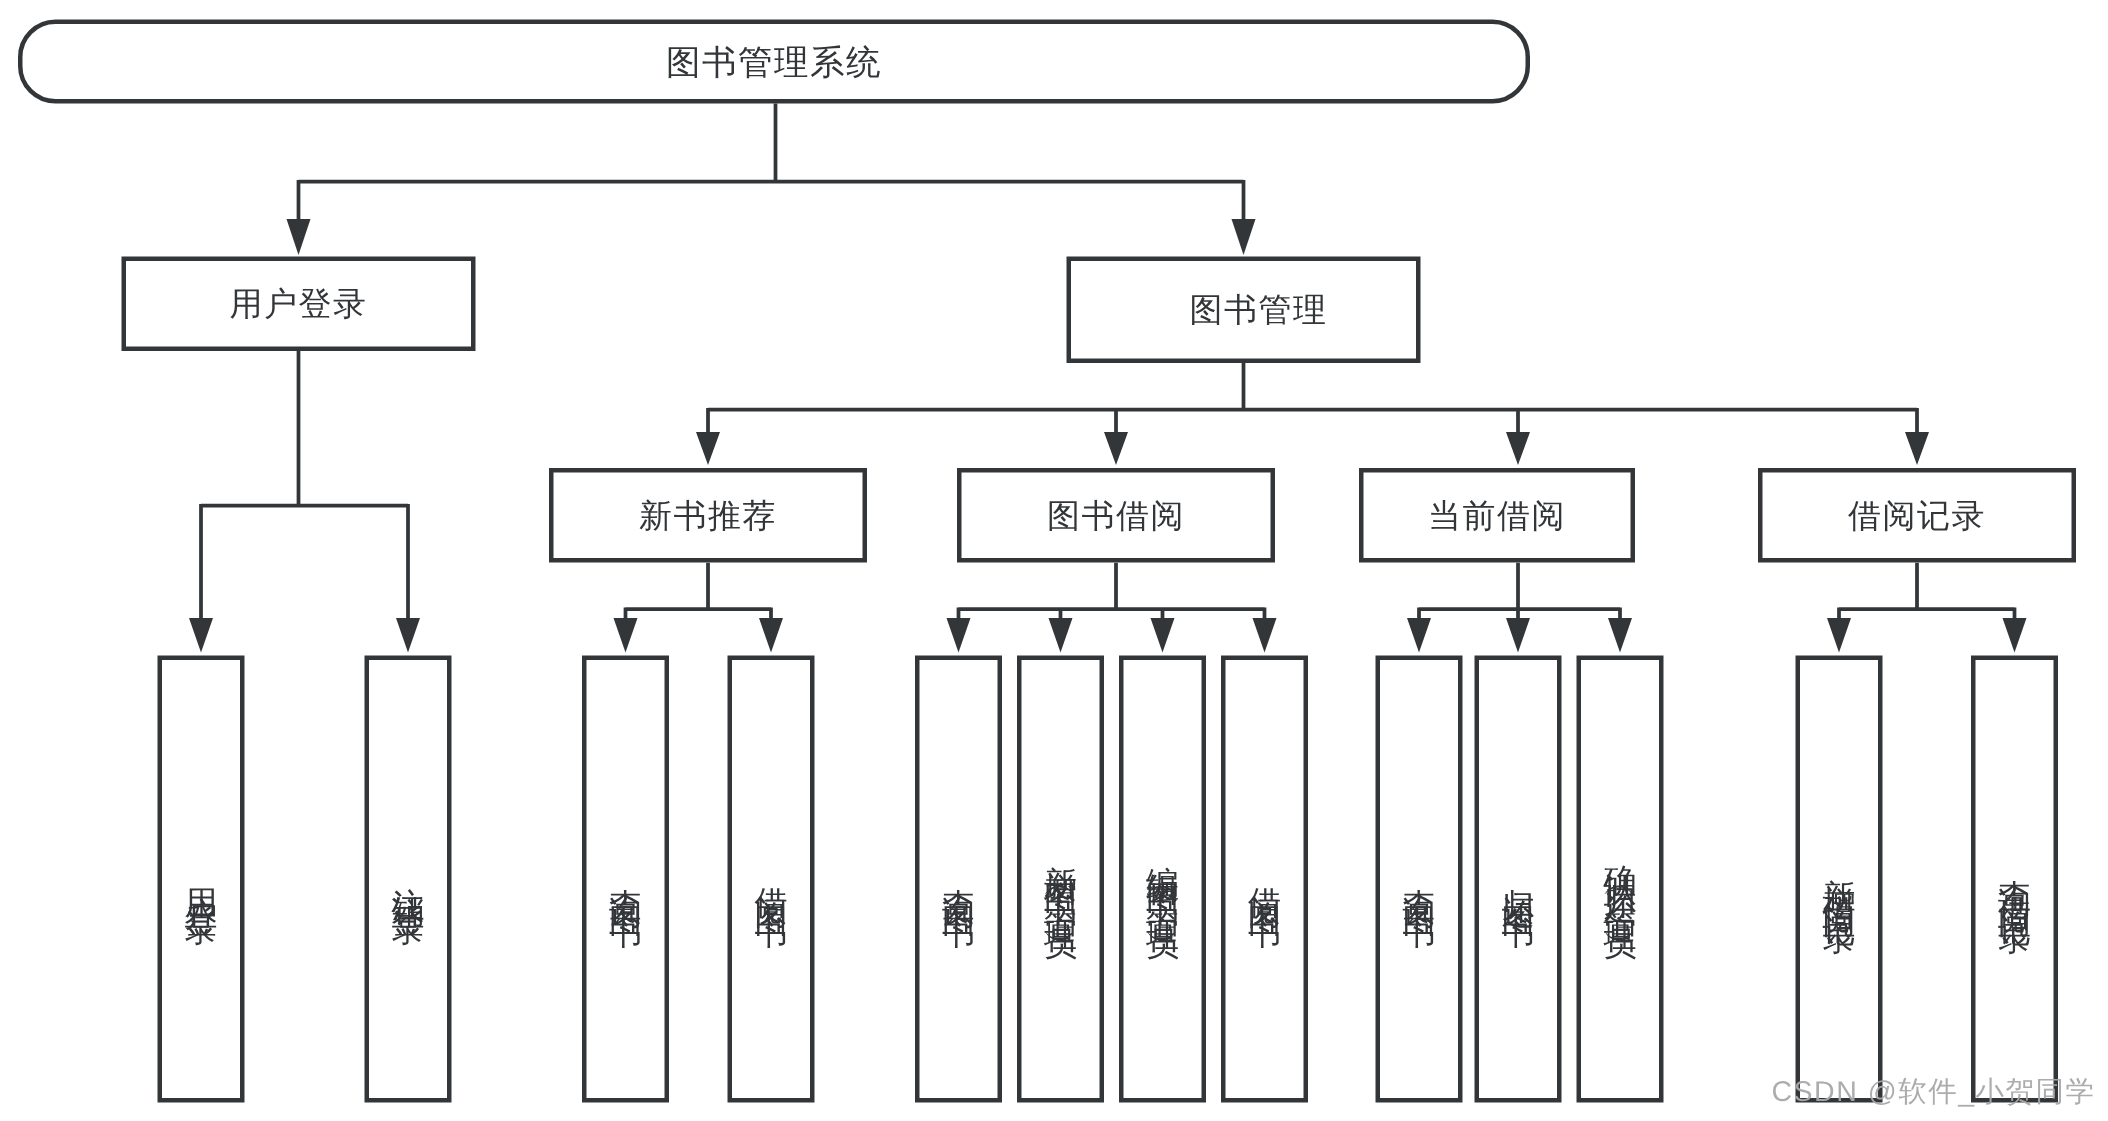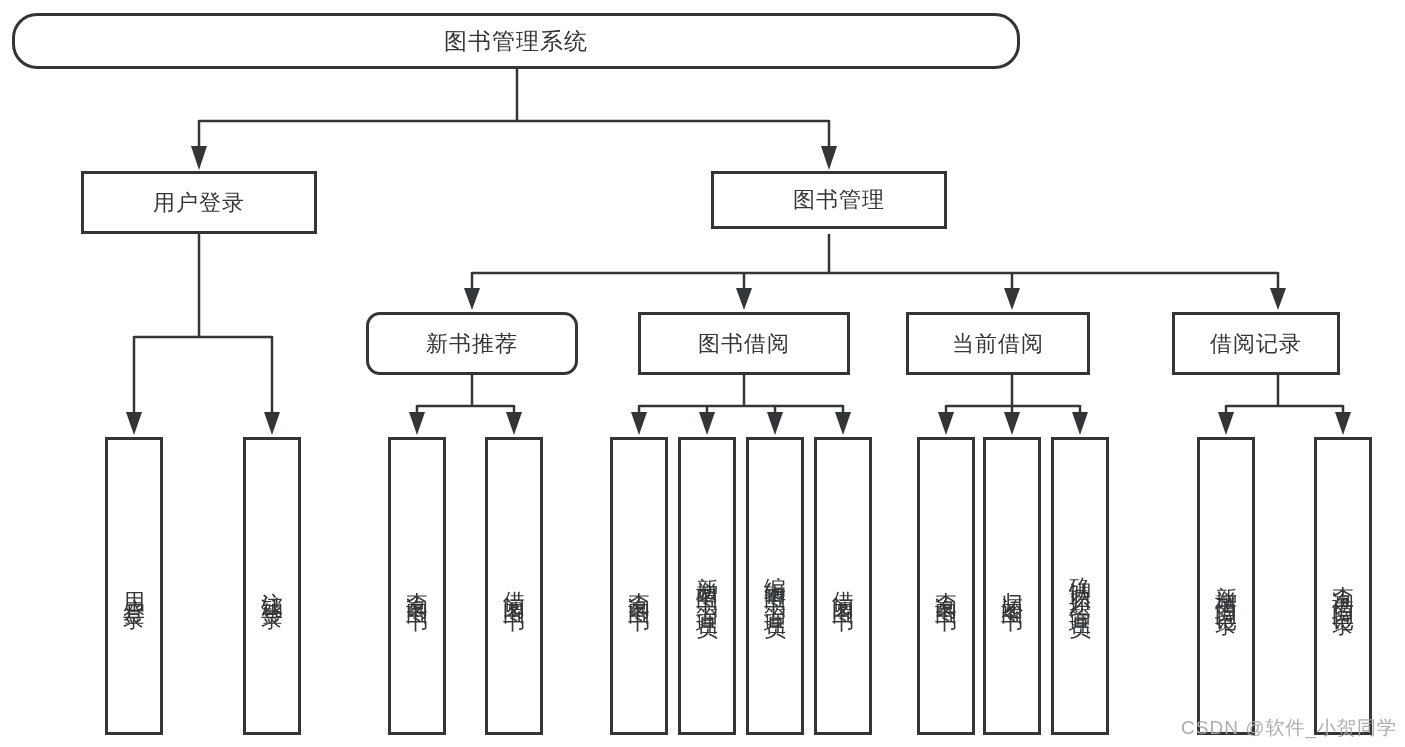--- a/index.html
+++ b/index.html
@@ -96,34 +96,34 @@
     </g>
   </svg>
 
   <div class="node root" style="left:12px; top:13px; width:1008px; height:56px;">
     <span>图书管理系统</span>
   </div>
 
   <div class="node h" style="left:81px; top:171px; width:236px; height:63px;">
     <span>用户登录</span>
   </div>
-  <div class="node h" style="left:711px; top:171px; width:236px; height:58px;padding-left:20px;">
+  <div class="node h" style="left:711px; top:171px; width:236px; height:71px;padding-left:20px;">
     <span>图书管理</span>
   </div>
 
-  <div class="node h" style="left:366px; top:312px; width:212px; height:63px;border-radius:14px;">
+  <div class="node h" style="left:366px; top:312px; width:212px; height:63px;">
     <span>新书推荐</span>
   </div>
   <div class="node h" style="left:638px; top:312px; width:212px; height:63px;">
     <span>图书借阅</span>
   </div>
   <div class="node h" style="left:906px; top:312px; width:184px; height:63px;">
     <span>当前借阅</span>
   </div>
-  <div class="node h" style="left:1172px; top:312px; width:168px; height:63px;">
+  <div class="node h" style="left:1172px; top:312px; width:212px; height:63px;">
     <span>借阅记录</span>
   </div>
 
   <div class="node v" style="left:105px; top:437px; width:58px; height:298px;">
     <span class="vtext">用户登录</span>
   </div>
   <div class="node v" style="left:243px; top:437px; width:58px; height:298px;">
     <span class="vtext">注销登录</span>
   </div>
   <div class="node v" style="left:388px; top:437px; width:58px; height:298px;">

